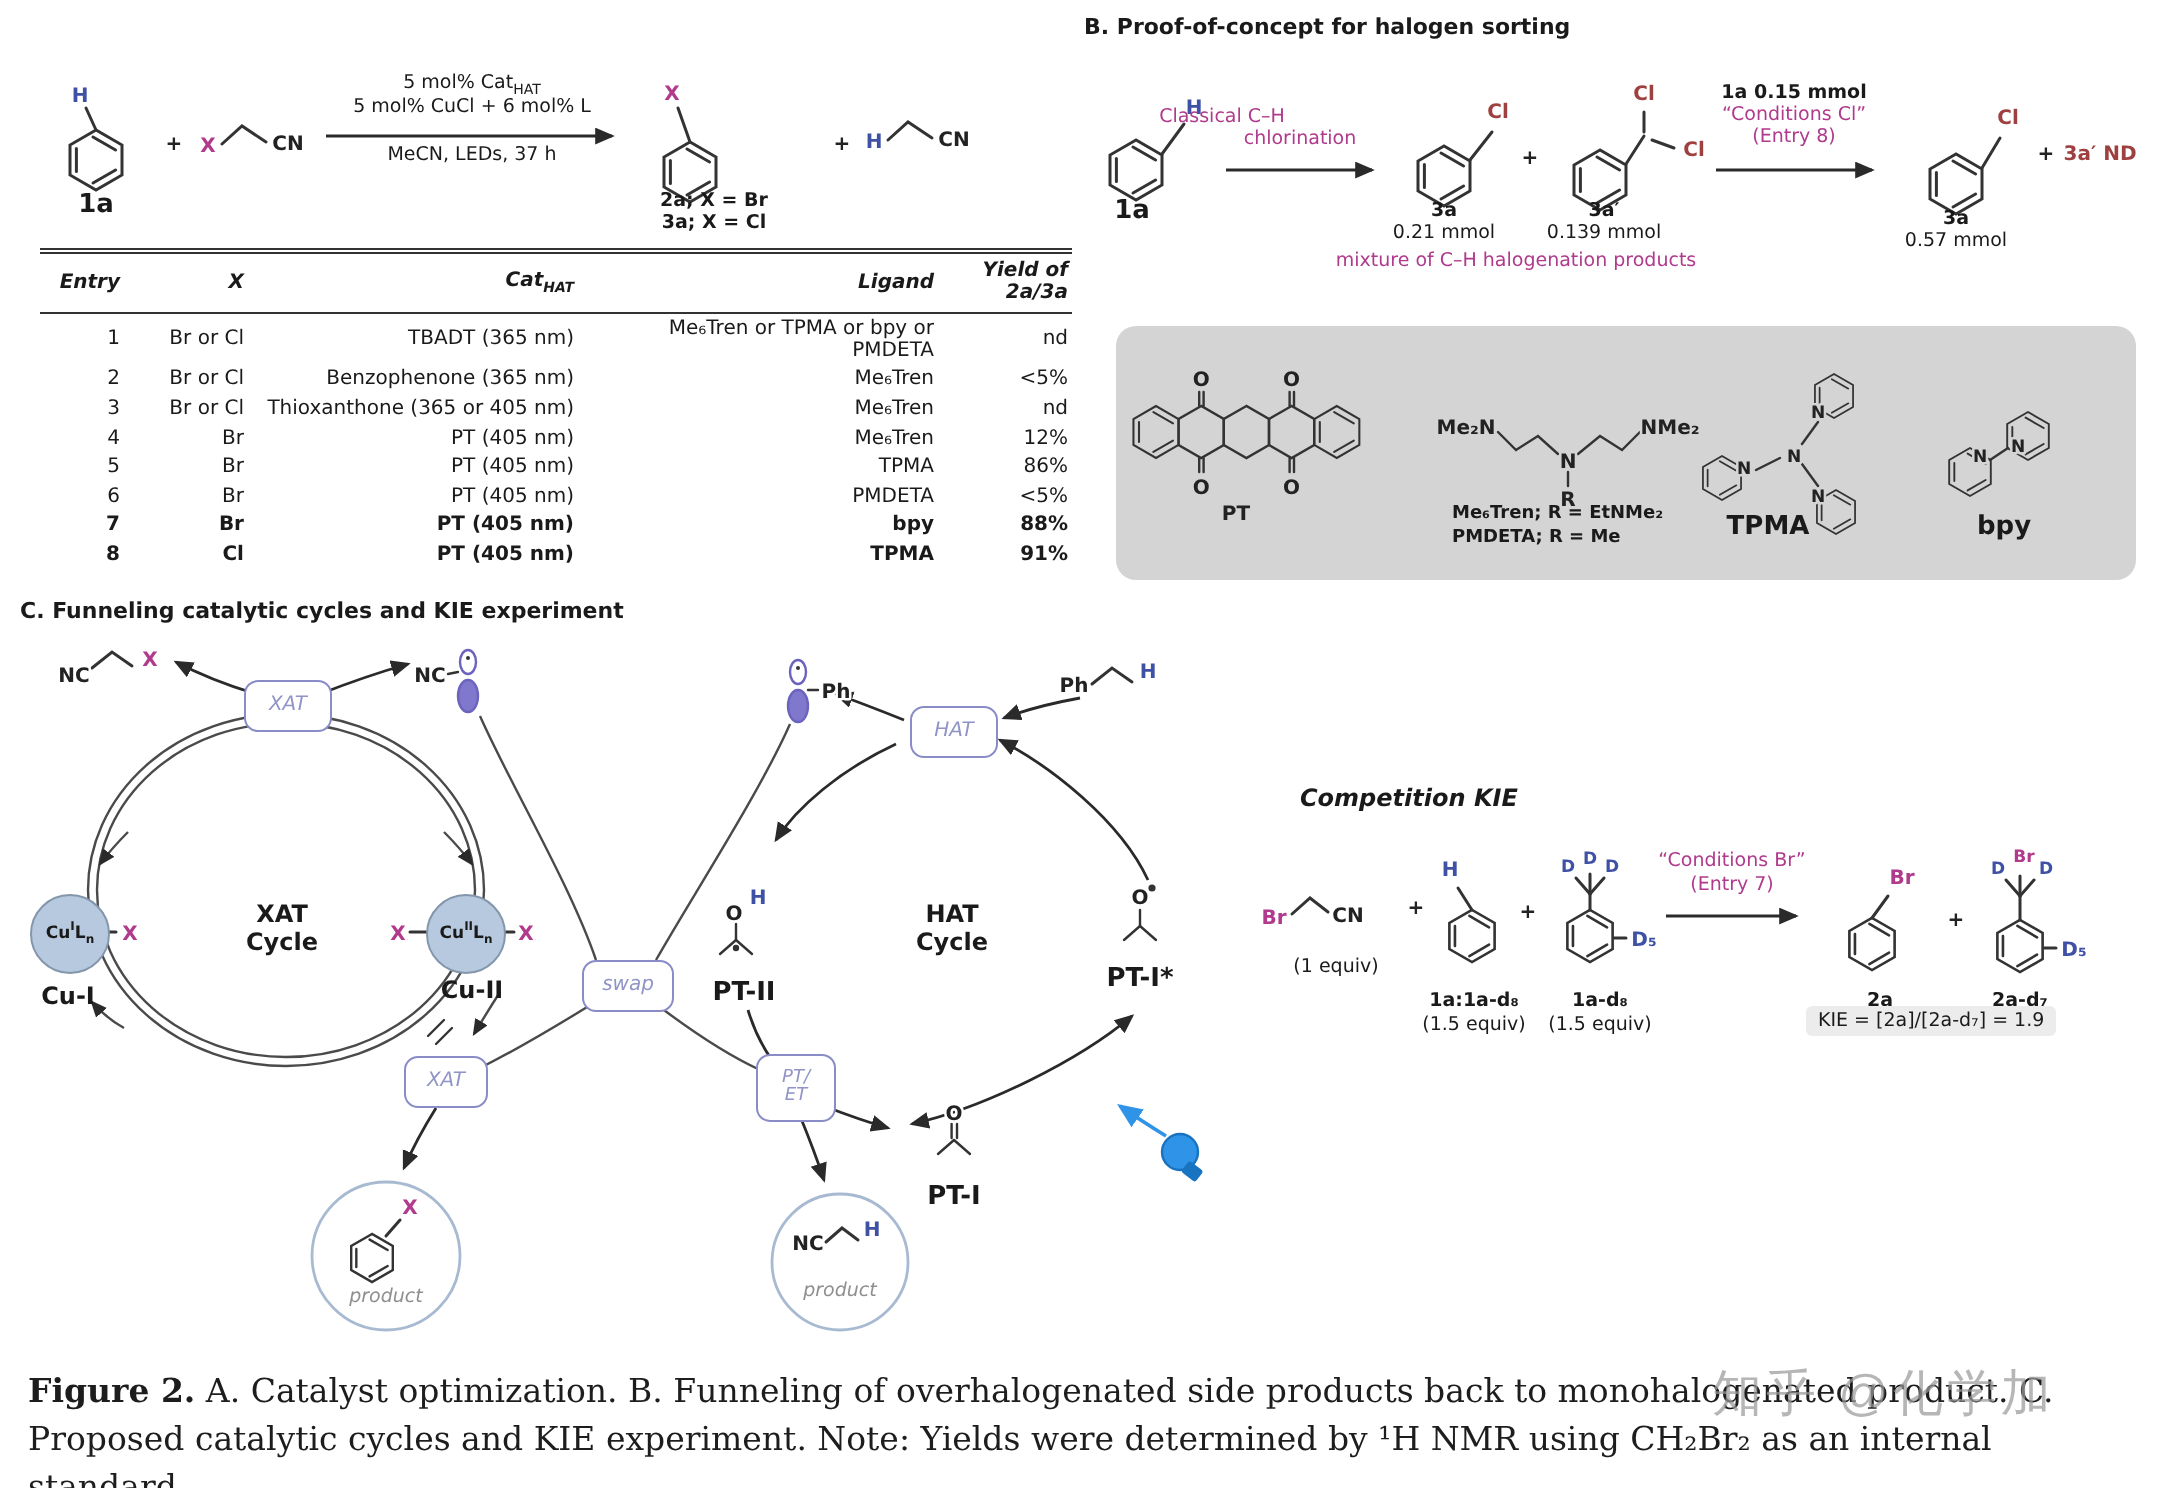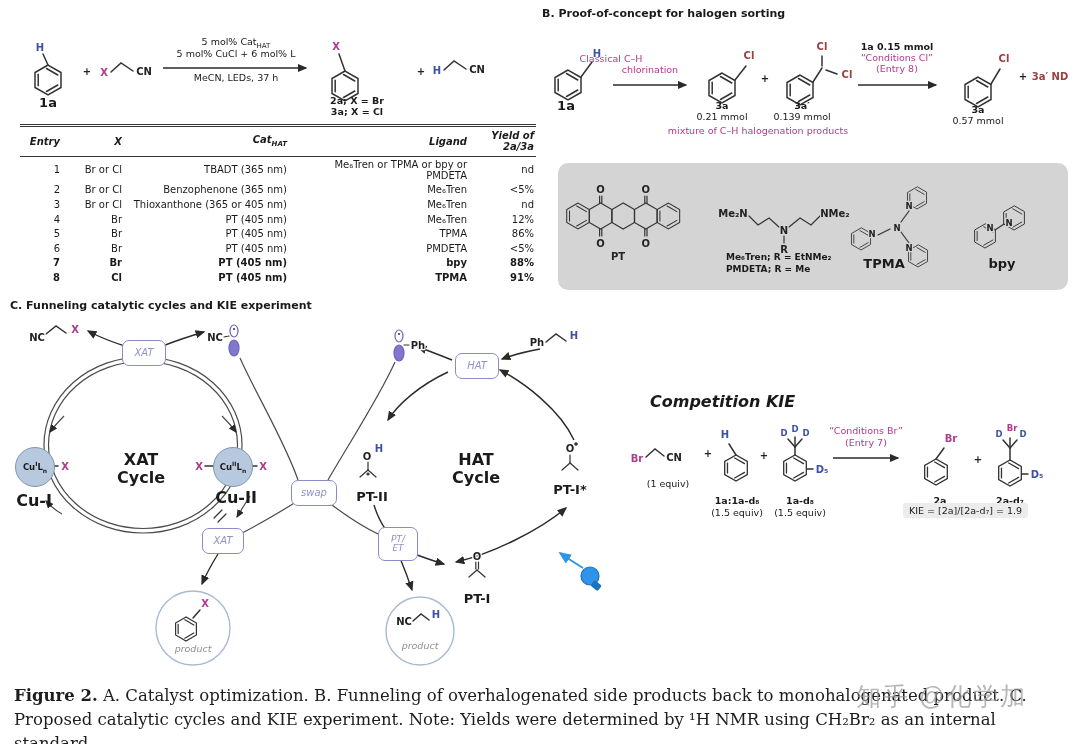--- a/index.html
+++ b/index.html
@@ -1,21 +1,21 @@
 <!DOCTYPE html>
 <html><head>
 <meta charset="utf-8">
 <style>
   html,body{margin:0;padding:0;background:#fff;}
   #canvas{position:relative;width:1080px;height:744px;background:#ffffff;overflow:hidden;
           font-family:"DejaVu Sans",sans-serif;}
   
   .lb{position:absolute;white-space:nowrap;color:#1a1a1a;z-index:2;line-height:1.15;}
   .b{font-weight:bold}.i{font-style:italic}
-  .t11{font-size:11px}.t105{font-size:16px}.t10{font-size:13px}.t95{font-size:9.5px}.t9{font-size:9px}
+  .t11{font-size:11px}.t105{font-size:12px}.t10{font-size:13px}.t95{font-size:9.5px}.t9{font-size:9px}
   .mag{color:#b03a8c}.gry{color:#8f8f8f}
   .ctr{transform:translateX(-50%)}
   sub{font-size:7px} sup{font-size:7px}
   
   .grayBox{position:absolute;left:558px;top:163px;width:510px;height:127px;background:#d4d4d4;
            border-radius:10px;z-index:0;}
   
   .mbox{position:absolute;z-index:2;background:#fff;border:1.4px solid #8a8cc8;border-radius:7px;
         color:#9094c6;font-style:italic;font-size:10px;display:flex;align-items:center;
         justify-content:center;text-align:center;line-height:1.0;}

